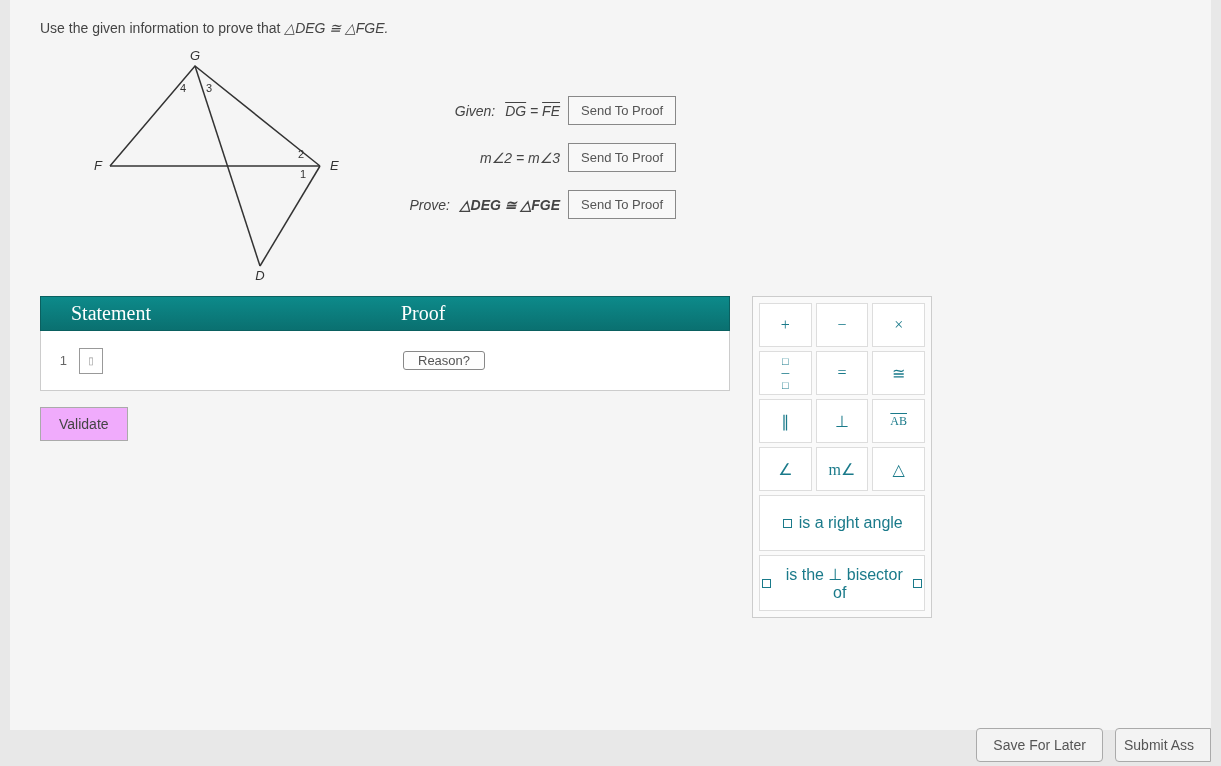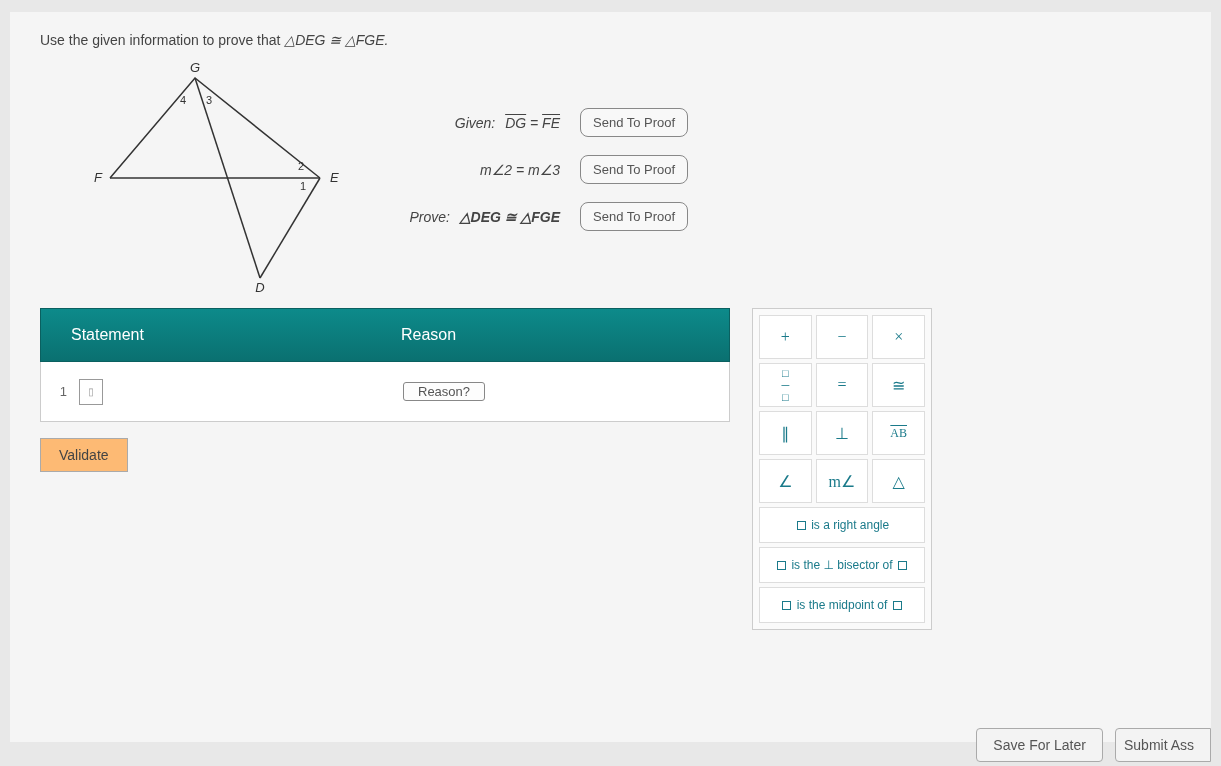--- a/index.html
+++ b/index.html
@@ -6,21 +6,21 @@
   body {
     font-family: Arial, Helvetica, sans-serif;
     background: #e8e8e8;
     width: 1221px;
     height: 766px;
     position: relative;
     color: #333;
   }
   .page {
     background: #f5f5f5;
-    margin: 12px 10px;
+    margin: 0 10px;
     padding: 20px 30px 0 30px;
     height: 730px;
     position: relative;
   }
   .prompt {
     font-size: 14px;
     color: #444;
     margin-bottom: 20px;
   }
   .upper {
@@ -39,56 +39,57 @@
   .givens {
     display: flex;
     flex-direction: column;
     gap: 18px;
     margin-top: 40px;
     font-size: 14px;
   }
   .given-row {
     display: flex;
     align-items: center;
-    gap: 20px;
+    gap: 8px;
   }
   .given-label {
     width: 190px;
     text-align: right;
     font-style: italic;
     color: #444;
   }
   .send-btn {
     border: 1px solid #888;
     background: #f8f8f8;
-    border-radius: 8px;
+    border-radius: 0;
     padding: 6px 12px;
     font-size: 13px;
     color: #555;
     cursor: pointer;
   }
 
   .lower {
     display: flex;
     gap: 22px;
     align-items: flex-start;
   }
   .proof-area {
     flex: 0 0 690px;
     margin-left: 0;
   }
   .proof-header {
     background: #0a7a7a;
     background: linear-gradient(#0d8a8a,#0a7070);
     color: #fff;
     display: flex;
-    height: 54px;
-    align-items: center;
-    font-size: 16px;
+    height: 35px;
+    align-items: center;
+    font-size: 20px;
     border: 1px solid #0a6060;
+    font-family: Liberation Serif, serif;
   }
   .proof-header .col-stmt { flex: 0 0 330px; padding-left: 30px; }
   .proof-header .col-reason { flex: 1; padding-left: 30px; }
   .proof-body {
     background: #fff;
     border-left: 1px solid #ccc;
     border-right: 1px solid #ccc;
     border-bottom: 1px solid #ccc;
     display: flex;
     align-items: center;
@@ -108,21 +109,21 @@
     background: #fdfdfd;
     border-radius: 3px;
     padding: 1px 14px;
     font-size: 13px;
     color: #555;
     cursor: pointer;
   }
   .validate-btn {
     margin-top: 16px;
     border: 1px solid #aaa;
-    background: #fdba74;
+    background: #f0abfc;
     padding: 8px 18px;
     font-size: 14px;
     color: #444;
     cursor: pointer;
   }
 
   .palette {
     width: 180px;
     background: #fafafa;
     border: 1px solid #ccc;
@@ -143,22 +144,22 @@
     display: flex;
     align-items: center;
     justify-content: center;
     font-size: 16px;
     color: #1a7a8a;
     cursor: pointer;
     font-family: 'Times New Roman', serif;
   }
   .pal-btn.wide {
     grid-column: 1 / -1;
-    height: 36px;
-    font-size: 12px;
+    height: 56px;
+    font-size: 16px;
     font-family: Arial, sans-serif;
     color: #1a7a8a;
   }
   .overline { text-decoration: overline; font-size:12px;}
   .sq { display:inline-block; width:9px; height:9px; border:1.5px solid #1a7a8a; vertical-align:middle; margin:0 2px;}
 
   .footer {
     position: absolute;
     bottom: 4px;
     right: 10px;
@@ -227,21 +228,21 @@
         </div>
         <button class="send-btn">Send To Proof</button>
       </div>
     </div>
   </div>
 
   <div class="lower">
     <div class="proof-area">
       <div class="proof-header">
         <div class="col-stmt">Statement</div>
-        <div class="col-reason">Reason</div>
+        <div class="col-reason">Proof</div>
       </div>
       <div class="proof-body">
         <div class="row-num">1</div>
         <div class="stmt-box">▯</div>
         <button class="reason-btn">Reason?</button>
       </div>
       <button class="validate-btn">Validate</button>
     </div>
 
     <div class="palette">
@@ -258,21 +259,20 @@
         <button class="pal-btn">⊥</button>
         <button class="pal-btn">
             <span class="overline">AB</span>
           </button>
         <button class="pal-btn">∠</button>
         <button class="pal-btn">m∠</button>
         <button class="pal-btn">△</button>
       </div>
       <button class="pal-btn wide"><span class="sq"></span>&nbsp;is a right angle</button>
       <button class="pal-btn wide"><span class="sq"></span>&nbsp;is the ⊥ bisector of&nbsp;<span class="sq"></span></button>
-      <button class="pal-btn wide"><span class="sq"></span>&nbsp;is the midpoint of&nbsp;<span class="sq"></span></button>
     </div>
   </div>
 
 </div>
 
 <div class="footer">
   <button class="foot-btn">Save For Later</button>
   <button class="foot-btn" style="border-radius:4px 0 0 4px;padding-left:8px;">Submit Ass</button>
 </div>
 

